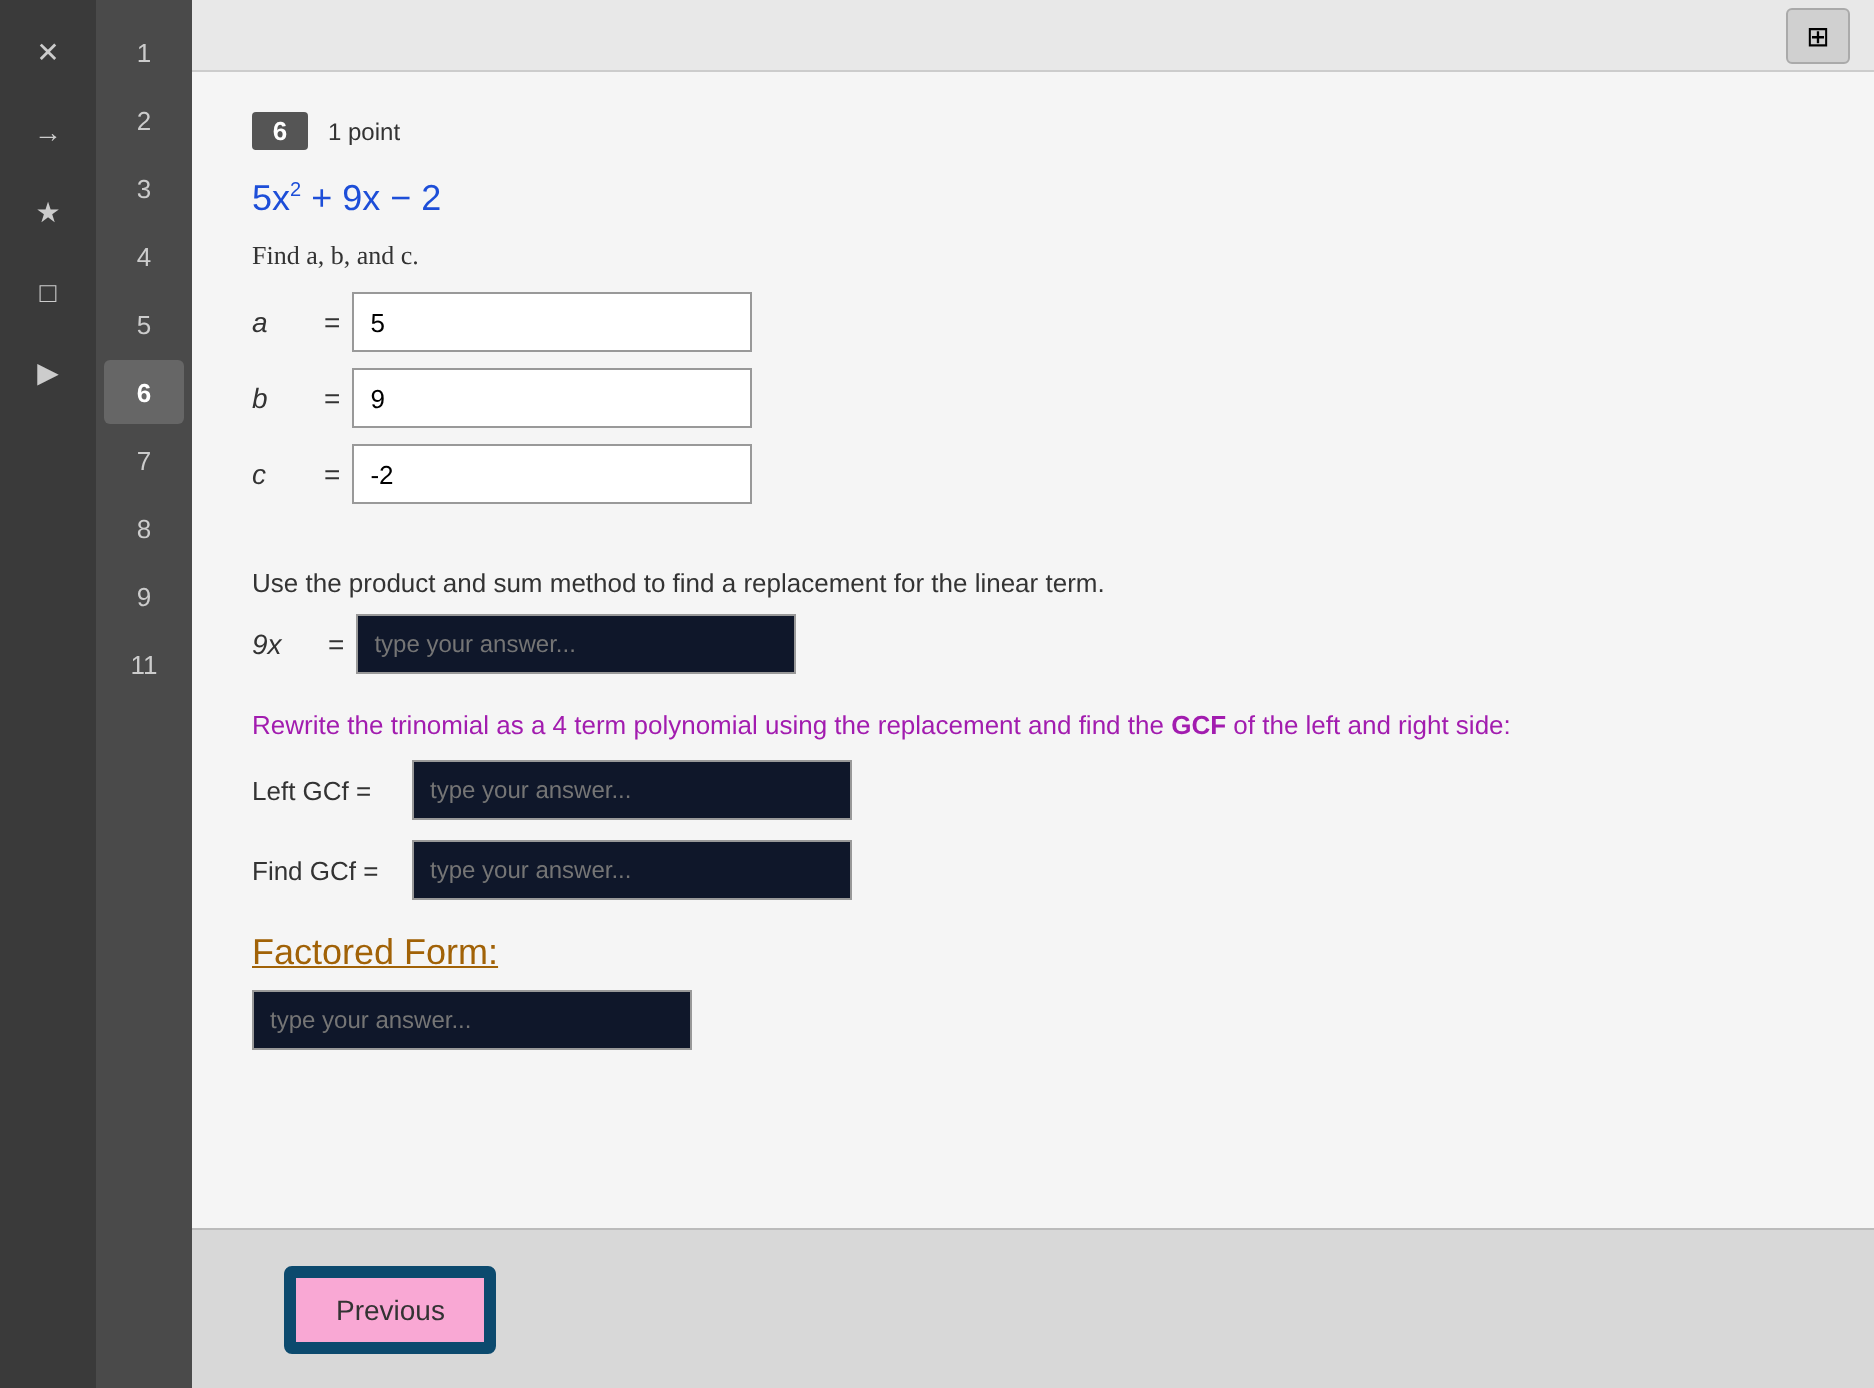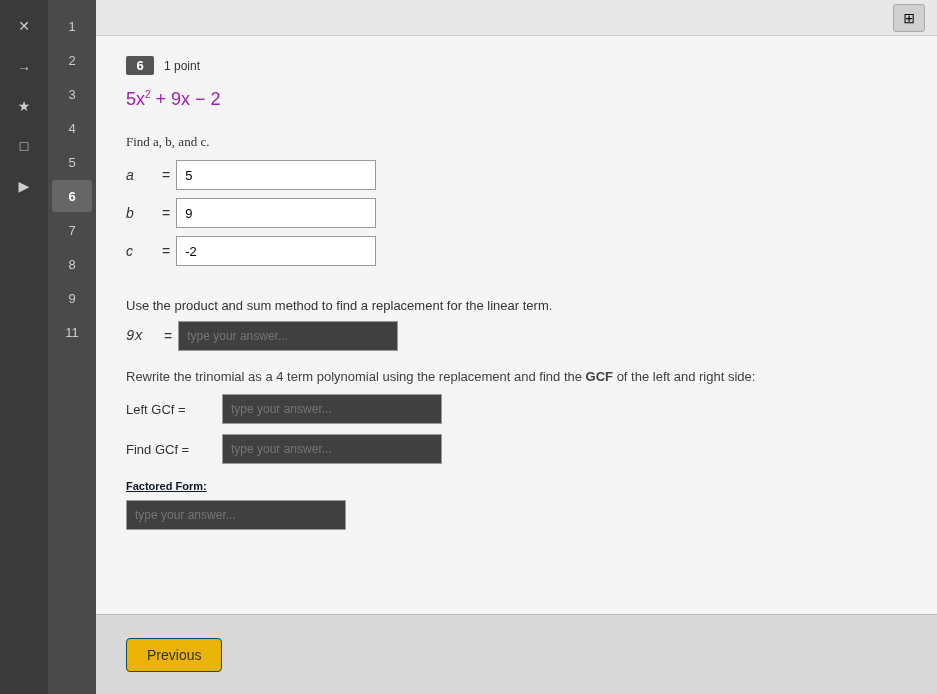--- a/index.html
+++ b/index.html
@@ -119,22 +119,22 @@
     }
 
     .point-label {
       font-size: 12px;
       color: #333;
       text-align: center;
     }
 
     .expression {
       font-size: 18px;
-      margin-bottom: 24px;
-      color: #a21caf;
+      margin-bottom: 10px;
+      color: #1d4ed8;
     }
 
     .find-label {
       font-size: 13px;
       color: #333;
       margin-bottom: 10px;
       font-family: Liberation Serif, serif;
     }
 
     .input-row {
@@ -179,84 +179,83 @@
       align-items: center;
       margin-bottom: 4px;
       gap: 0;
     }
 
     .linear-prefix {
       font-size: 14px;
       color: #333;
       min-width: 32px;
       font-style: italic;
-      font-family: Liberation Mono, monospace;
     }
 
     .placeholder-input {
       border: 1px solid #999;
-      background: #404040;
+      background: #0f172a;
       padding: 5px 8px;
       font-size: 12px;
       color: #999;
       width: 220px;
       height: 30px;
       outline: none;
     }
 
     .rewrite-label {
       font-size: 13px;
-      color: #404040;
+      color: #a21caf;
       margin-top: 18px;
       margin-bottom: 10px;
     }
 
     .gcf-row {
       display: flex;
       align-items: center;
       margin-bottom: 10px;
-      gap: 16px;
+      gap: 0;
     }
 
     .gcf-prefix {
       font-size: 13px;
       color: #333;
       min-width: 80px;
     }
 
     .factored-section {
       margin-top: 16px;
     }
 
     .factored-label {
-      font-size: 11px;
-      color: #0f172a;
+      font-size: 18px;
+      color: #a16207;
       margin-bottom: 8px;
       text-decoration: underline;
-      font-weight: bold;
     }
 
     
     .bottom-bar {
       height: 80px;
       background: #d8d8d8;
       border-top: 1px solid #bbb;
       display: flex;
       align-items: center;
       padding: 0 30px;
     }
 
     .prev-button {
-      background: #eab308;
-      border: 1px solid #0c4a6e;
+      background: #f9a8d4;
+      border: 6px solid #0c4a6e;
       border-radius: 4px;
       padding: 8px 20px;
       font-size: 14px;
       color: #333;
       cursor: pointer;
+      margin-left: 16px;
     }
 
     
     sup { font-size: 10px; }
   </style>
 </head>
 <body>
 
 <div class="sidebar">
   <div class="sidebar-icon">✕</div>

